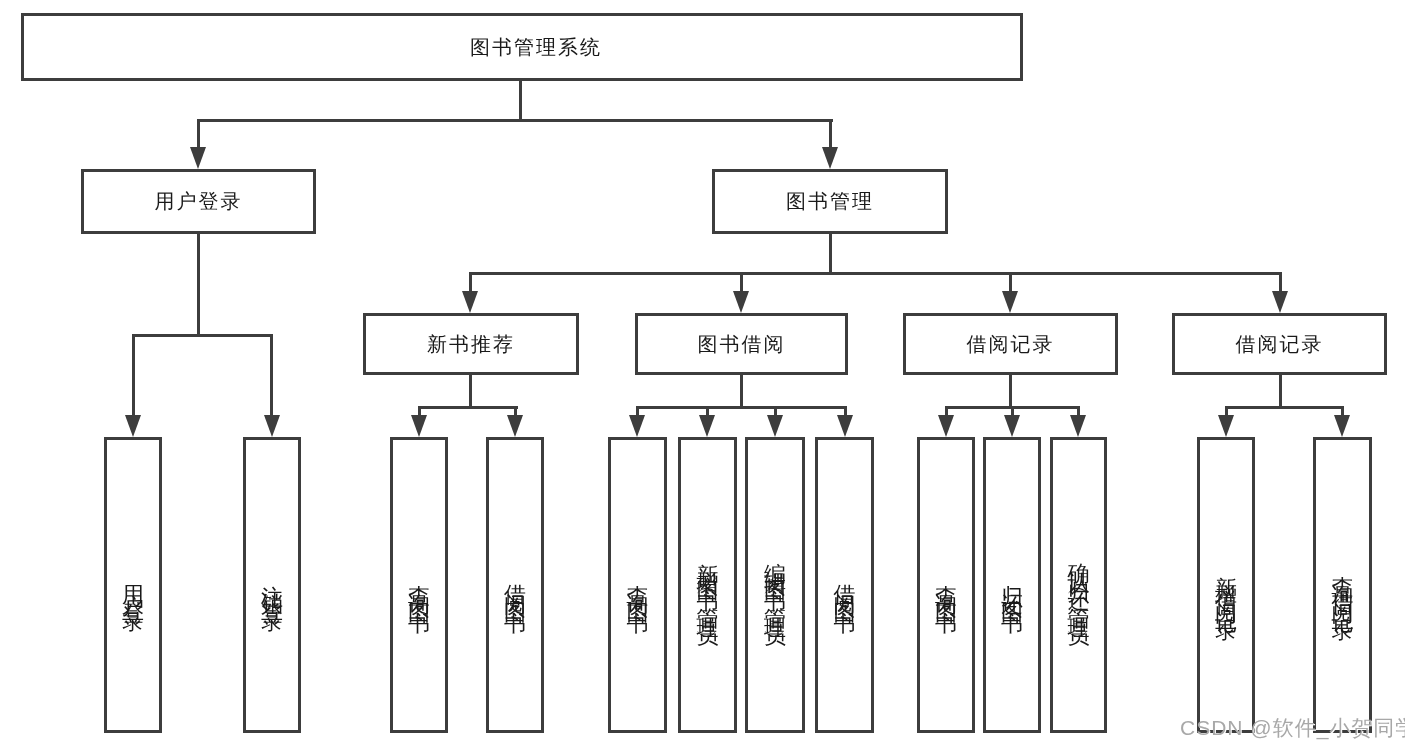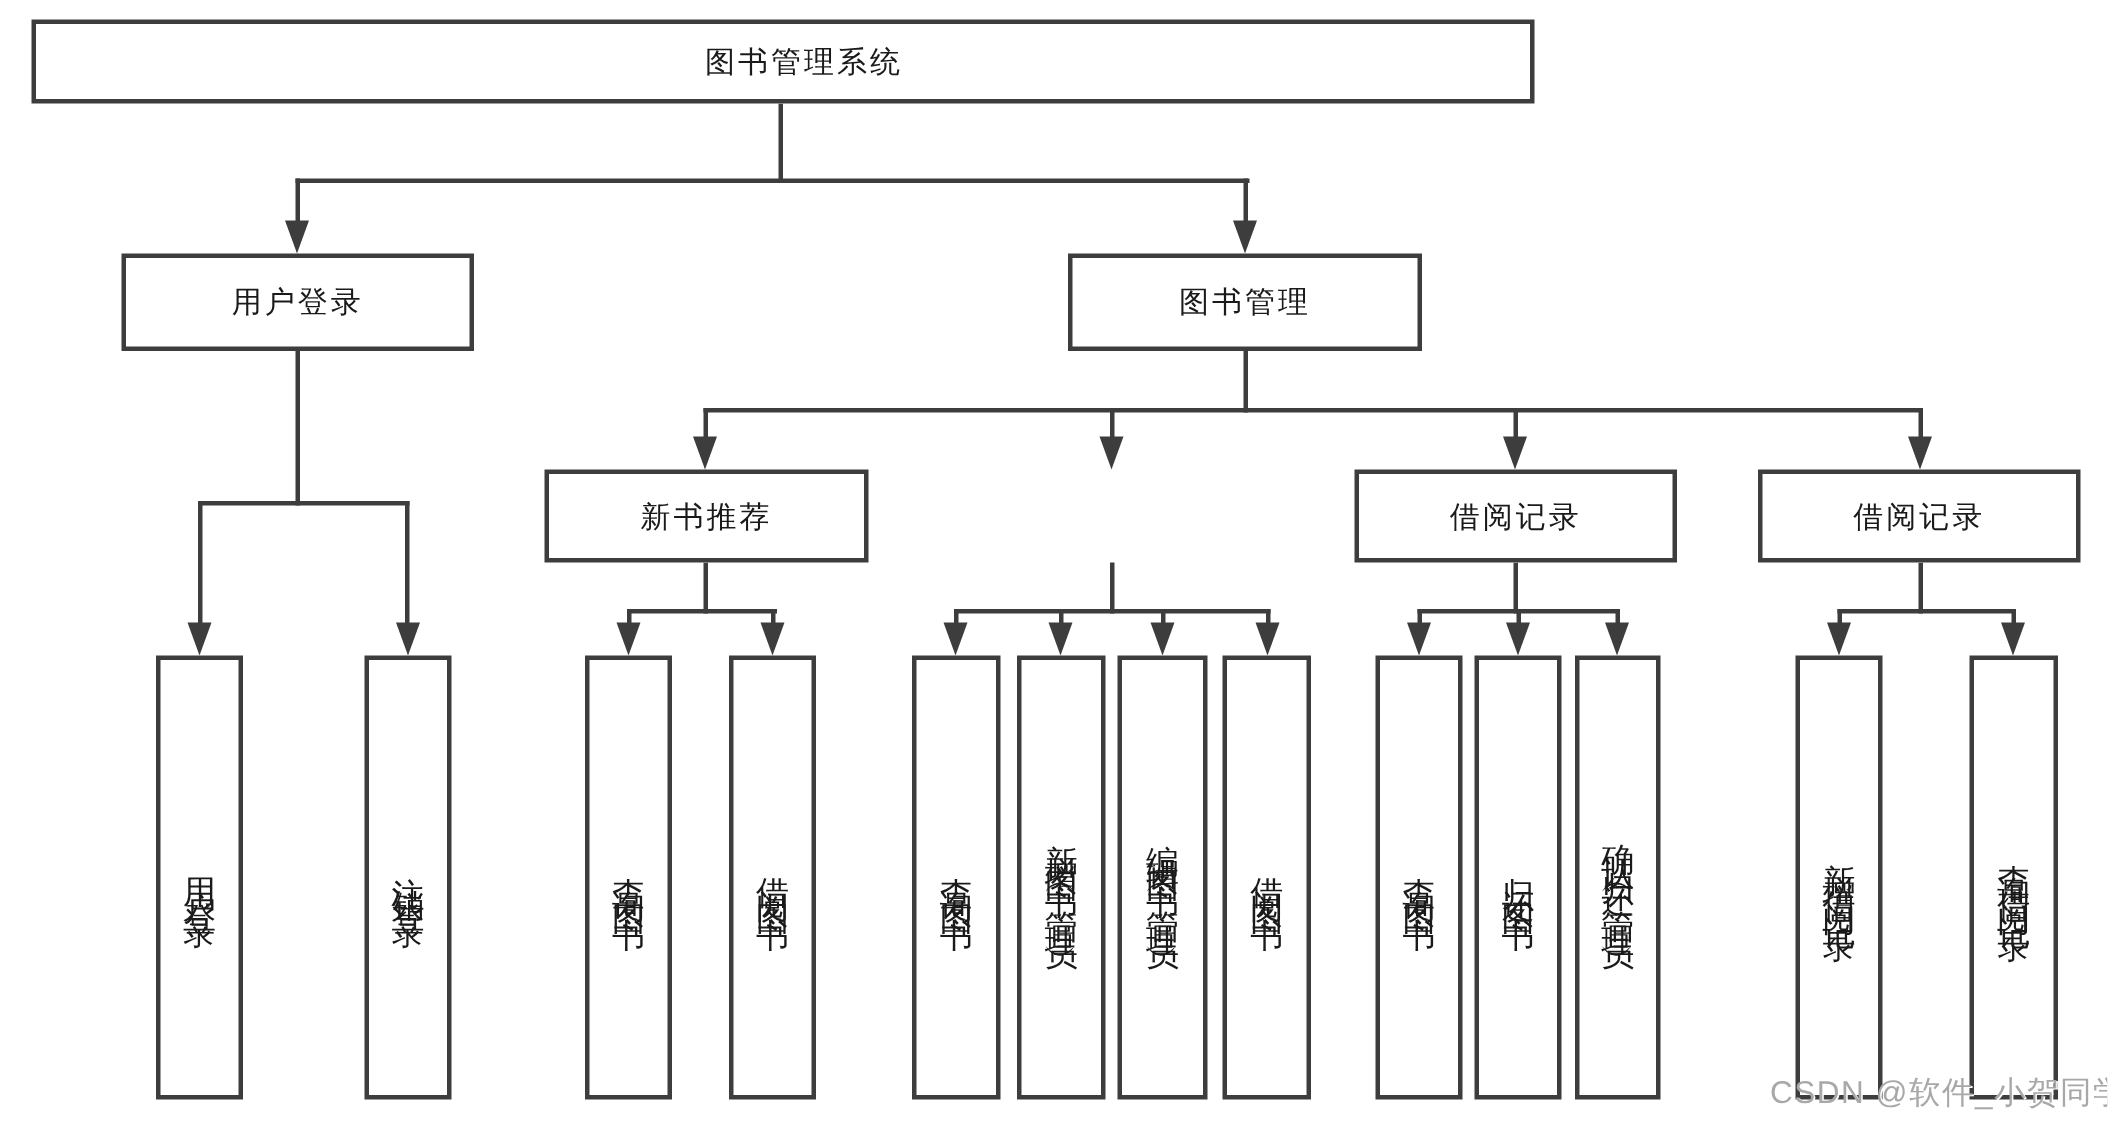--- a/index.html
+++ b/index.html
@@ -112,31 +112,34 @@
     <div class="arrow" style="left: 507px; top: 415px;"></div>
     <div class="arrow" style="left: 629px; top: 415px;"></div>
     <div class="arrow" style="left: 699px; top: 415px;"></div>
     <div class="arrow" style="left: 767px; top: 415px;"></div>
     <div class="arrow" style="left: 837px; top: 415px;"></div>
     <div class="arrow" style="left: 938px; top: 415px;"></div>
     <div class="arrow" style="left: 1004px; top: 415px;"></div>
     <div class="arrow" style="left: 1070px; top: 415px;"></div>
     <div class="arrow" style="left: 1218px; top: 415px;"></div>
     <div class="arrow" style="left: 1334px; top: 415px;"></div>
-    <div class="node" style="left: 21px; top: 13px; width: 1002px; height: 56px; padding-left: 28px;">
+    <div class="node" style="left: 21px; top: 13px; width: 1002px; height: 68px; padding-left: 28px;">
       <span class="lbl">图书管理系统</span>
     </div>
     <div class="node" style="left: 81px; top: 169px; width: 235px; height: 65px;">
       <span class="lbl">用户登录</span>
     </div>
     <div class="node" style="left: 712px; top: 169px; width: 236px; height: 65px;">
       <span class="lbl">图书管理</span>
     </div>
     <div class="node" style="left: 363px; top: 313px; width: 216px; height: 62px;">
       <span class="lbl">新书推荐</span>
+    </div>
+    <div class="node" style="left: 635px; top: 313px; width: 213px; height: 62px;">
+      <span class="lbl">图书借阅</span>
     </div>
     <div class="node" style="left: 903px; top: 313px; width: 215px; height: 62px;">
       <span class="lbl">借阅记录</span>
     </div>
     <div class="node" style="left: 1172px; top: 313px; width: 215px; height: 62px;">
       <span class="lbl">借阅记录</span>
     </div>
     <div class="node vertical" style="left: 104px; top: 437px; width: 58px; height: 296px;">
       <span class="lbl">用户登录</span>
     </div>

